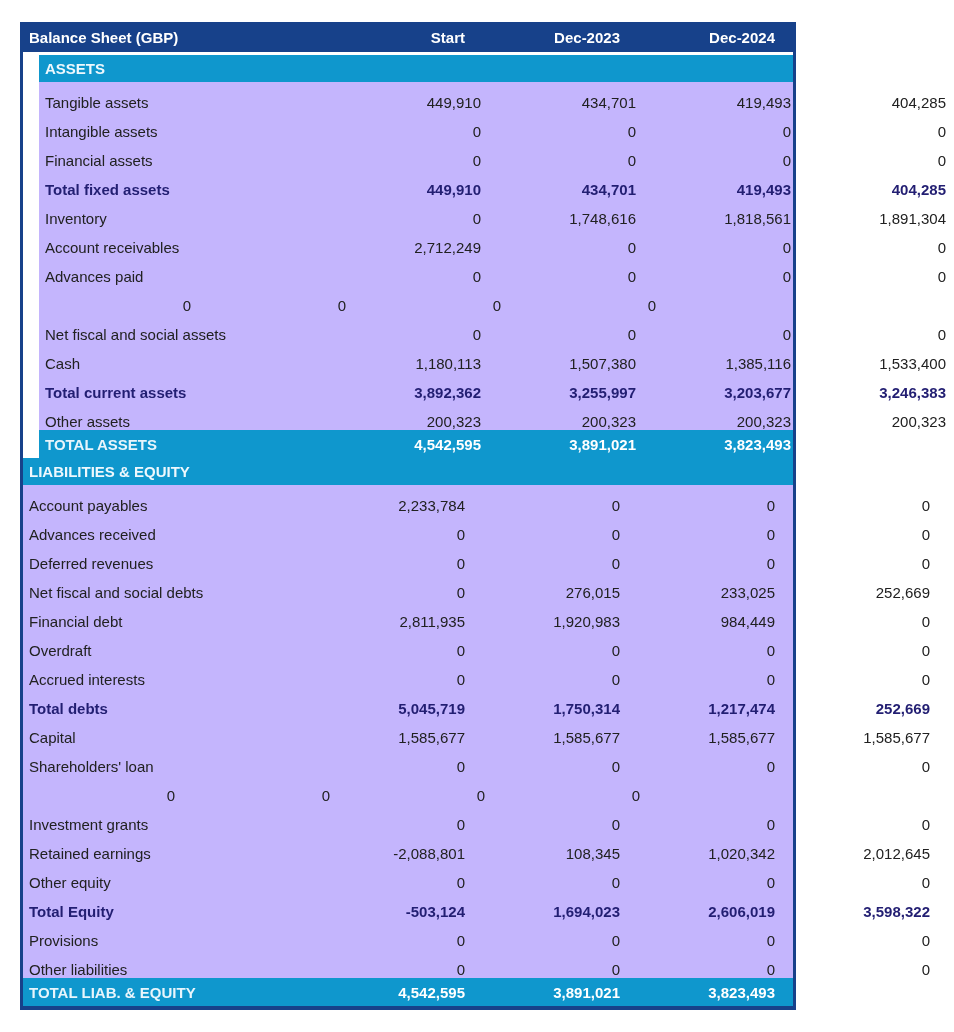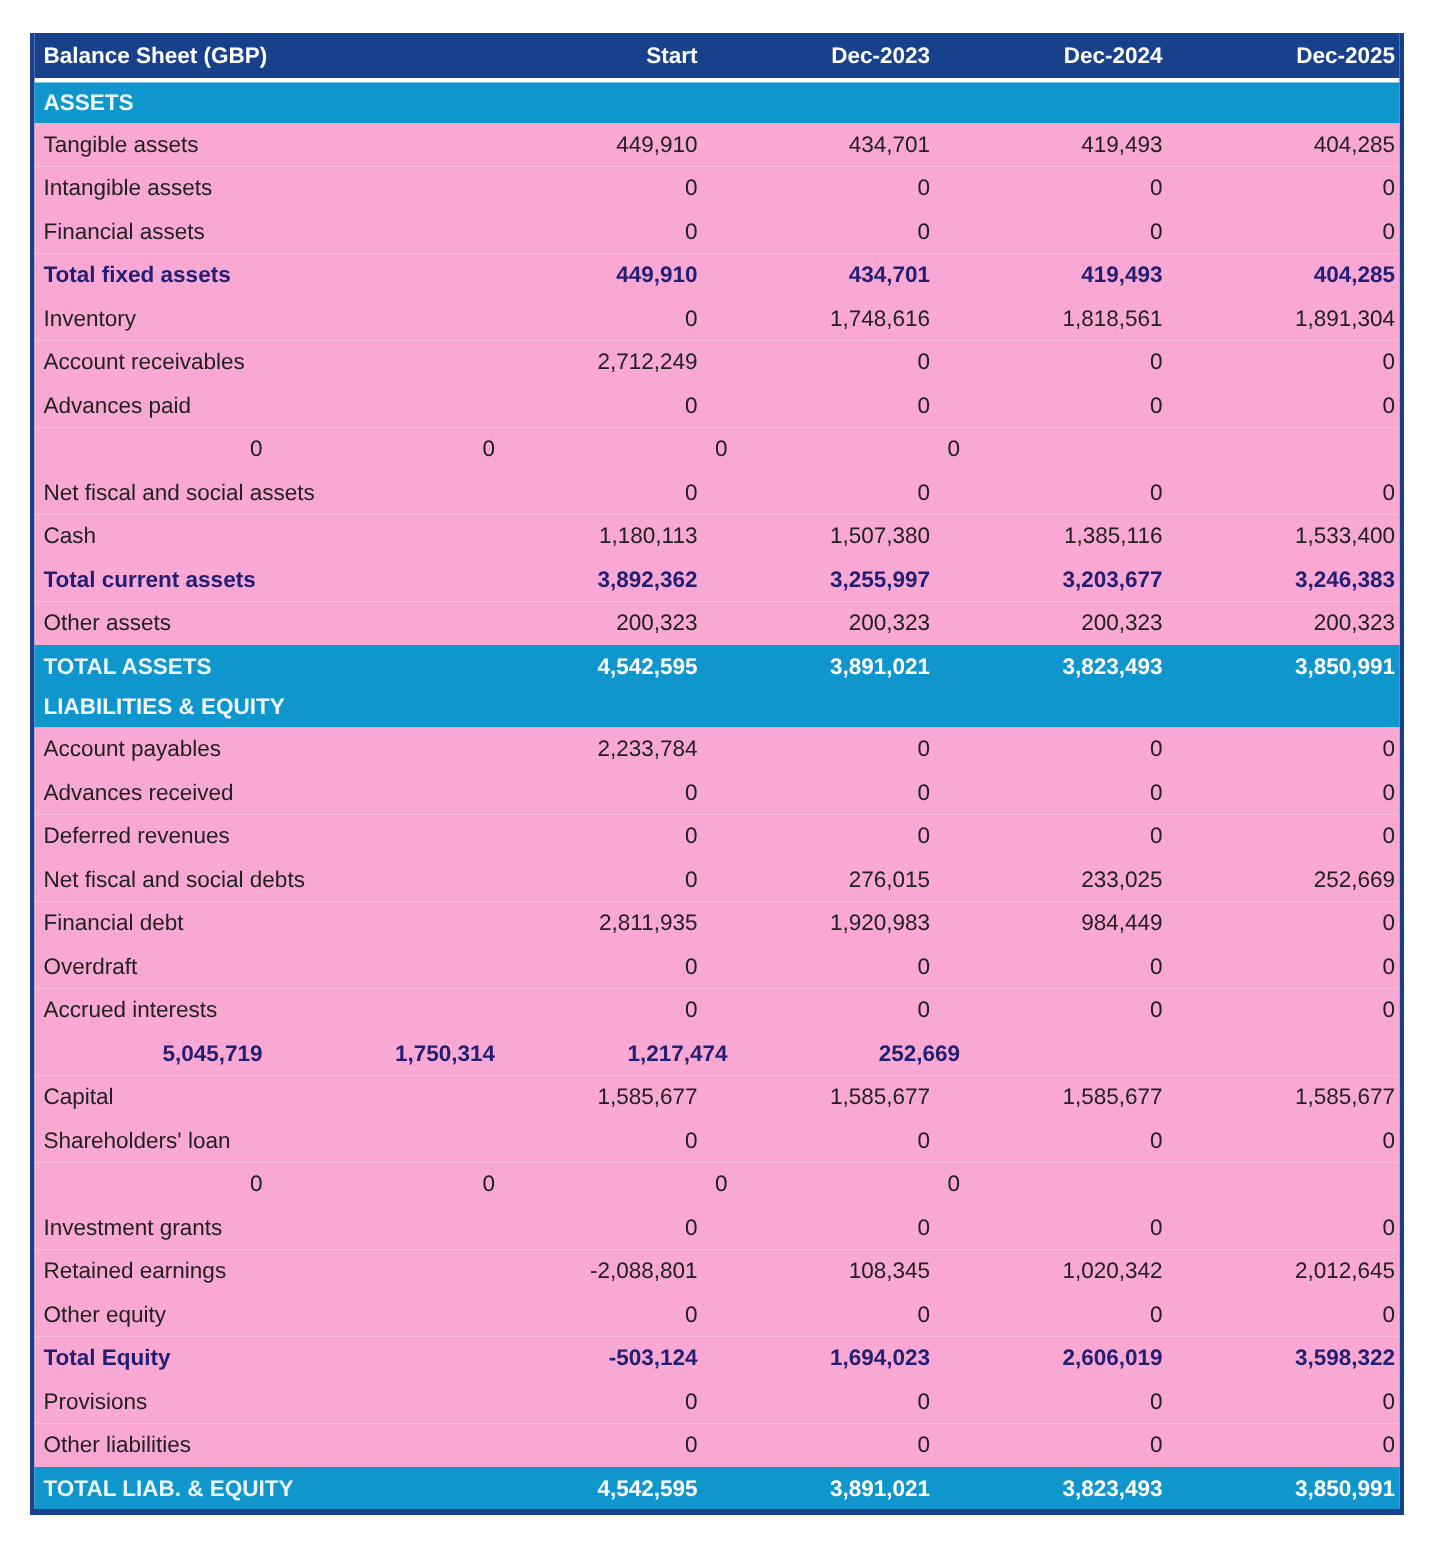--- a/index.html
+++ b/index.html
@@ -8,41 +8,41 @@
     --accent-navy:#221e72;
     --body-text:#212121;
   }
   html,body{margin:0;padding:0;}
   body{
     width:954px;height:1032px;background:#ffffff;position:relative;
     font-family:"Liberation Sans","DejaVu Sans",sans-serif;
     -webkit-font-smoothing:antialiased;
   }
   .sheet{
-    position:absolute;left:20px;top:22px;width:916px;
+    position:absolute;left:20px;top:22px;width:776px;
     box-sizing:border-box;background:#ffffff;
     border:3px solid var(--header-navy);
     border-top:0;border-bottom-width:4px;
   }
   .row{display:flex;align-items:center;font-size:15px;}
   .cell{box-sizing:border-box;white-space:nowrap;overflow:hidden;}
   .cell.label{flex:0 0 290px;padding-left:6px;text-align:left;}
   .cell.num{flex:0 0 155px;padding-right:3px;text-align:right;}
   .header-row{
     height:30px;background:var(--header-navy);
     color:#ffffff;font-weight:bold;
   }
-  .section:first-of-type{margin-top:3px;}
+  .section:first-of-type{margin-top:3px;padding-left:16px;}
   .section + .section{}
   .section-bar{
     height:27px;background:var(--bar-blue);
     color:#eef8fd;font-weight:bold;font-size:15px;
     display:flex;align-items:center;padding-left:6px;
   }
-  .body-row{height:29px;color:var(--body-text);background:#f9a8d4;}
+  .body-row{height:29px;color:var(--body-text);background:#c4b5fd;align-items:flex-end;}
   .body-row.subtotal{color:var(--accent-navy);font-weight:bold;}
   .total-row{
     height:28px;background:var(--bar-blue);
     color:#ffffff;font-weight:bold;
   }
   .total-row .cell.label{color:#e8f5fc;}
 </style>
 </head>
 <body>
 
@@ -219,20 +219,21 @@
 
   <div class="row body-row">
     <div class="cell label">Accrued interests</div>
     <div class="cell num">0</div>
     <div class="cell num">0</div>
     <div class="cell num">0</div>
     <div class="cell num">0</div>
   </div>
 
   <div class="row body-row subtotal">
+    <div class="cell label">Total debts</div>
     <div class="cell num">5,045,719</div>
     <div class="cell num">1,750,314</div>
     <div class="cell num">1,217,474</div>
     <div class="cell num">252,669</div>
   </div>
 
   <div class="row body-row">
     <div class="cell label">Capital</div>
     <div class="cell num">1,585,677</div>
     <div class="cell num">1,585,677</div>

